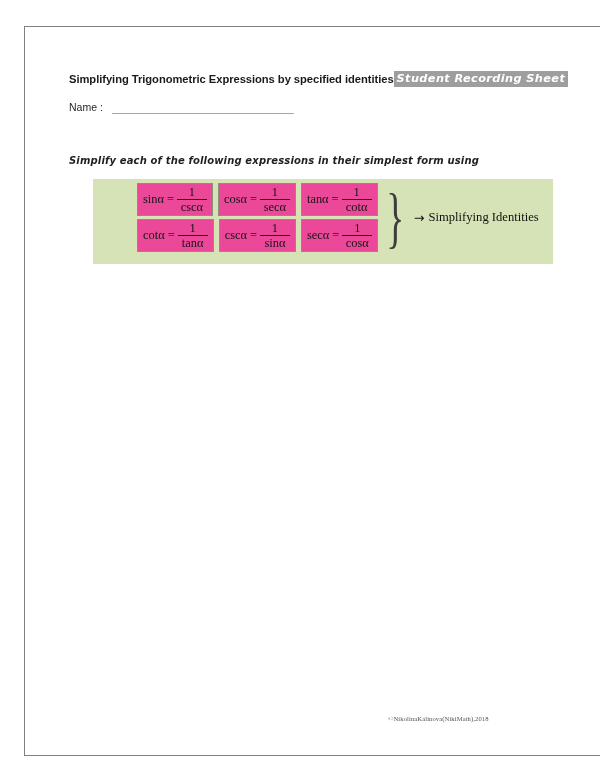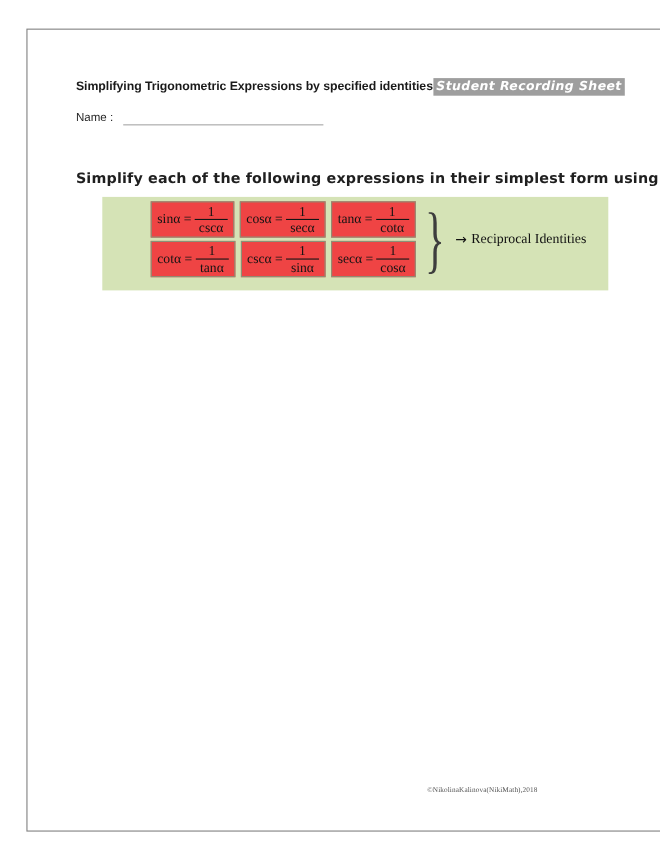--- a/index.html
+++ b/index.html
@@ -88,22 +88,23 @@
   }
   #name-rule { width: 182px; margin-left: 9px; }
   #date-rule { width: 136px; margin-left: 8px; }
 
   
   #instruction-line {
     position: absolute;
     left: 44px;
     top: 128px;
     font-family: "DejaVu Sans", sans-serif;
-    font-size: 13px;
+    font-size: 10px;
     font-weight: bold;
+    font-style: italic;
     color: #1f1f1f;
     letter-spacing: 0.15px;
     white-space: nowrap;
   }
 
   
   #identity-panel {
     position: absolute;
     left: 68px;
     top: 152px;
@@ -122,21 +123,21 @@
     display: flex;
     flex-direction: column;
     gap: 3px;
   }
   .formula-row {
     display: flex;
     gap: 5px;
   }
   .formula-box {
     border: 1px solid #8a9177;
-    background: #ef4444;
+    background: #ec4899;
     height: 33px;
     box-sizing: border-box;
     display: flex;
     align-items: center;
     justify-content: center;
     padding: 0 5px;
     font-family: "Liberation Serif", serif;
     font-size: 12.4px;
     color: #141414;
   }
@@ -302,21 +303,21 @@
         </div>
 
       </div>
 
       <div id="brace-wrap">
         <span id="group-brace">}</span>
       </div>
 
       <div id="identity-label">
         <span id="arrow-glyph">→</span>
-        <span>Reciprocal Identities</span>
+        <span>Simplifying Identities</span>
       </div>
 
     </div>
   </div>
 
   <div id="footer-credit">
     <span class="credit-inner">©NikolinaKalinova(NikiMath),2018</span>
   </div>
 
 </div>

